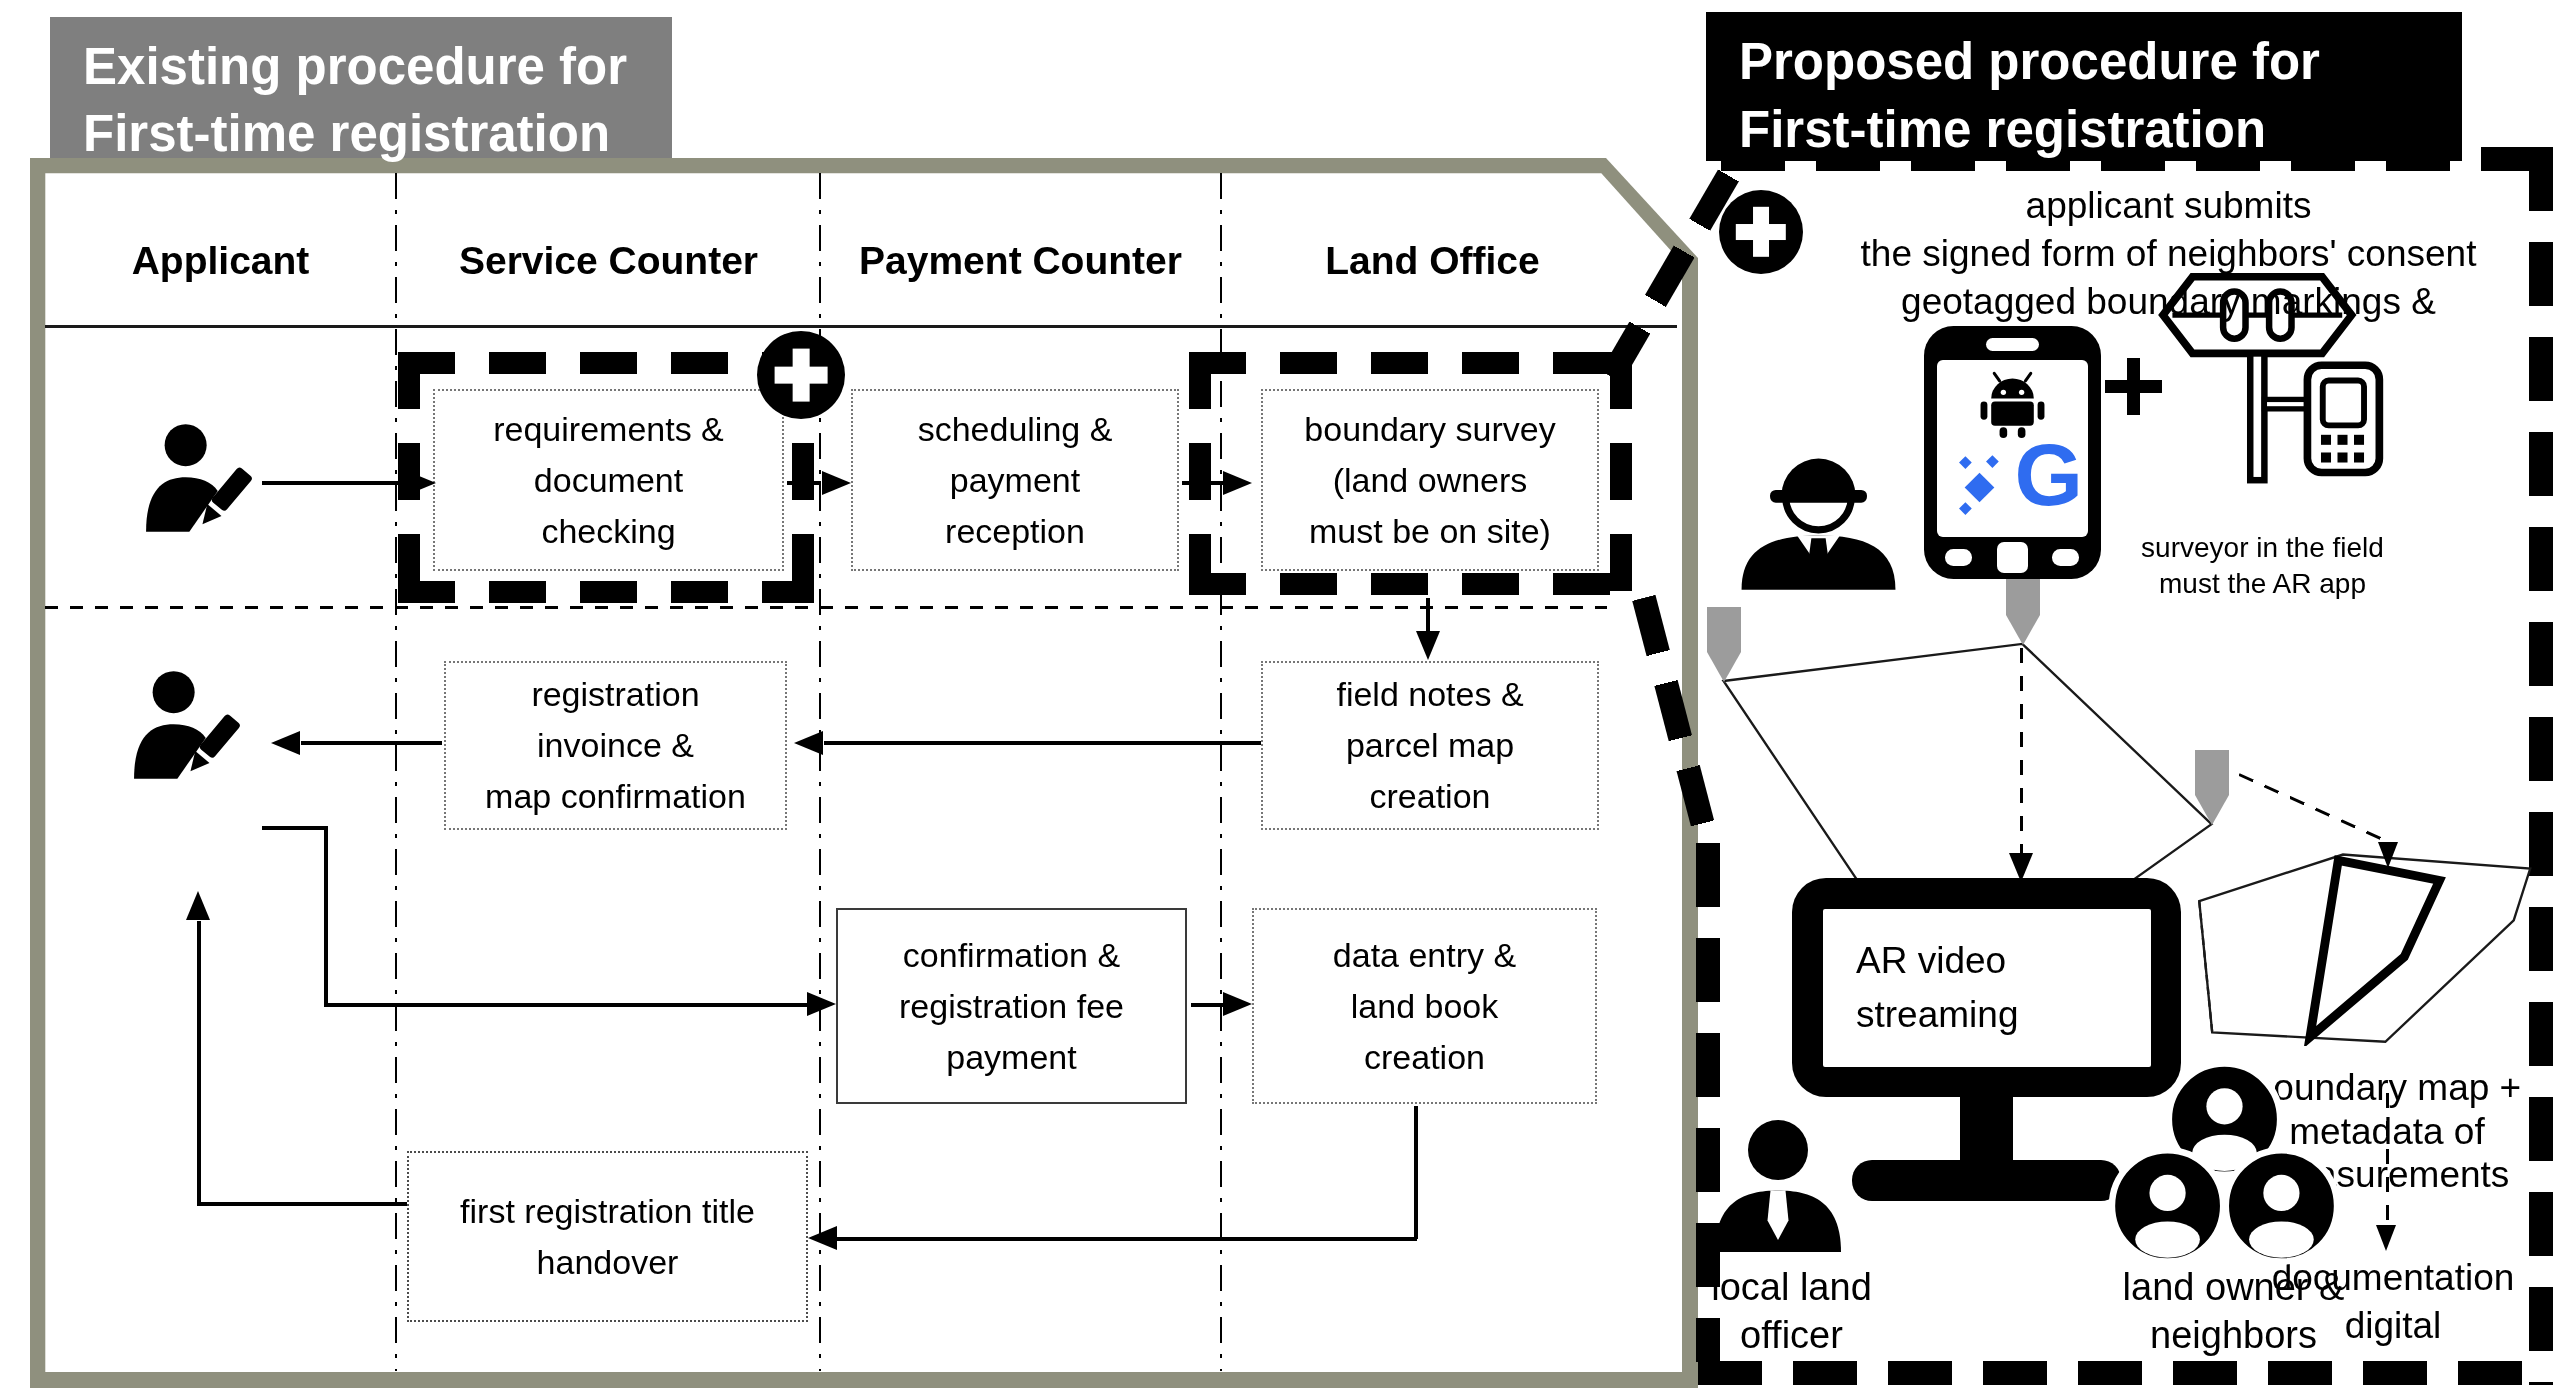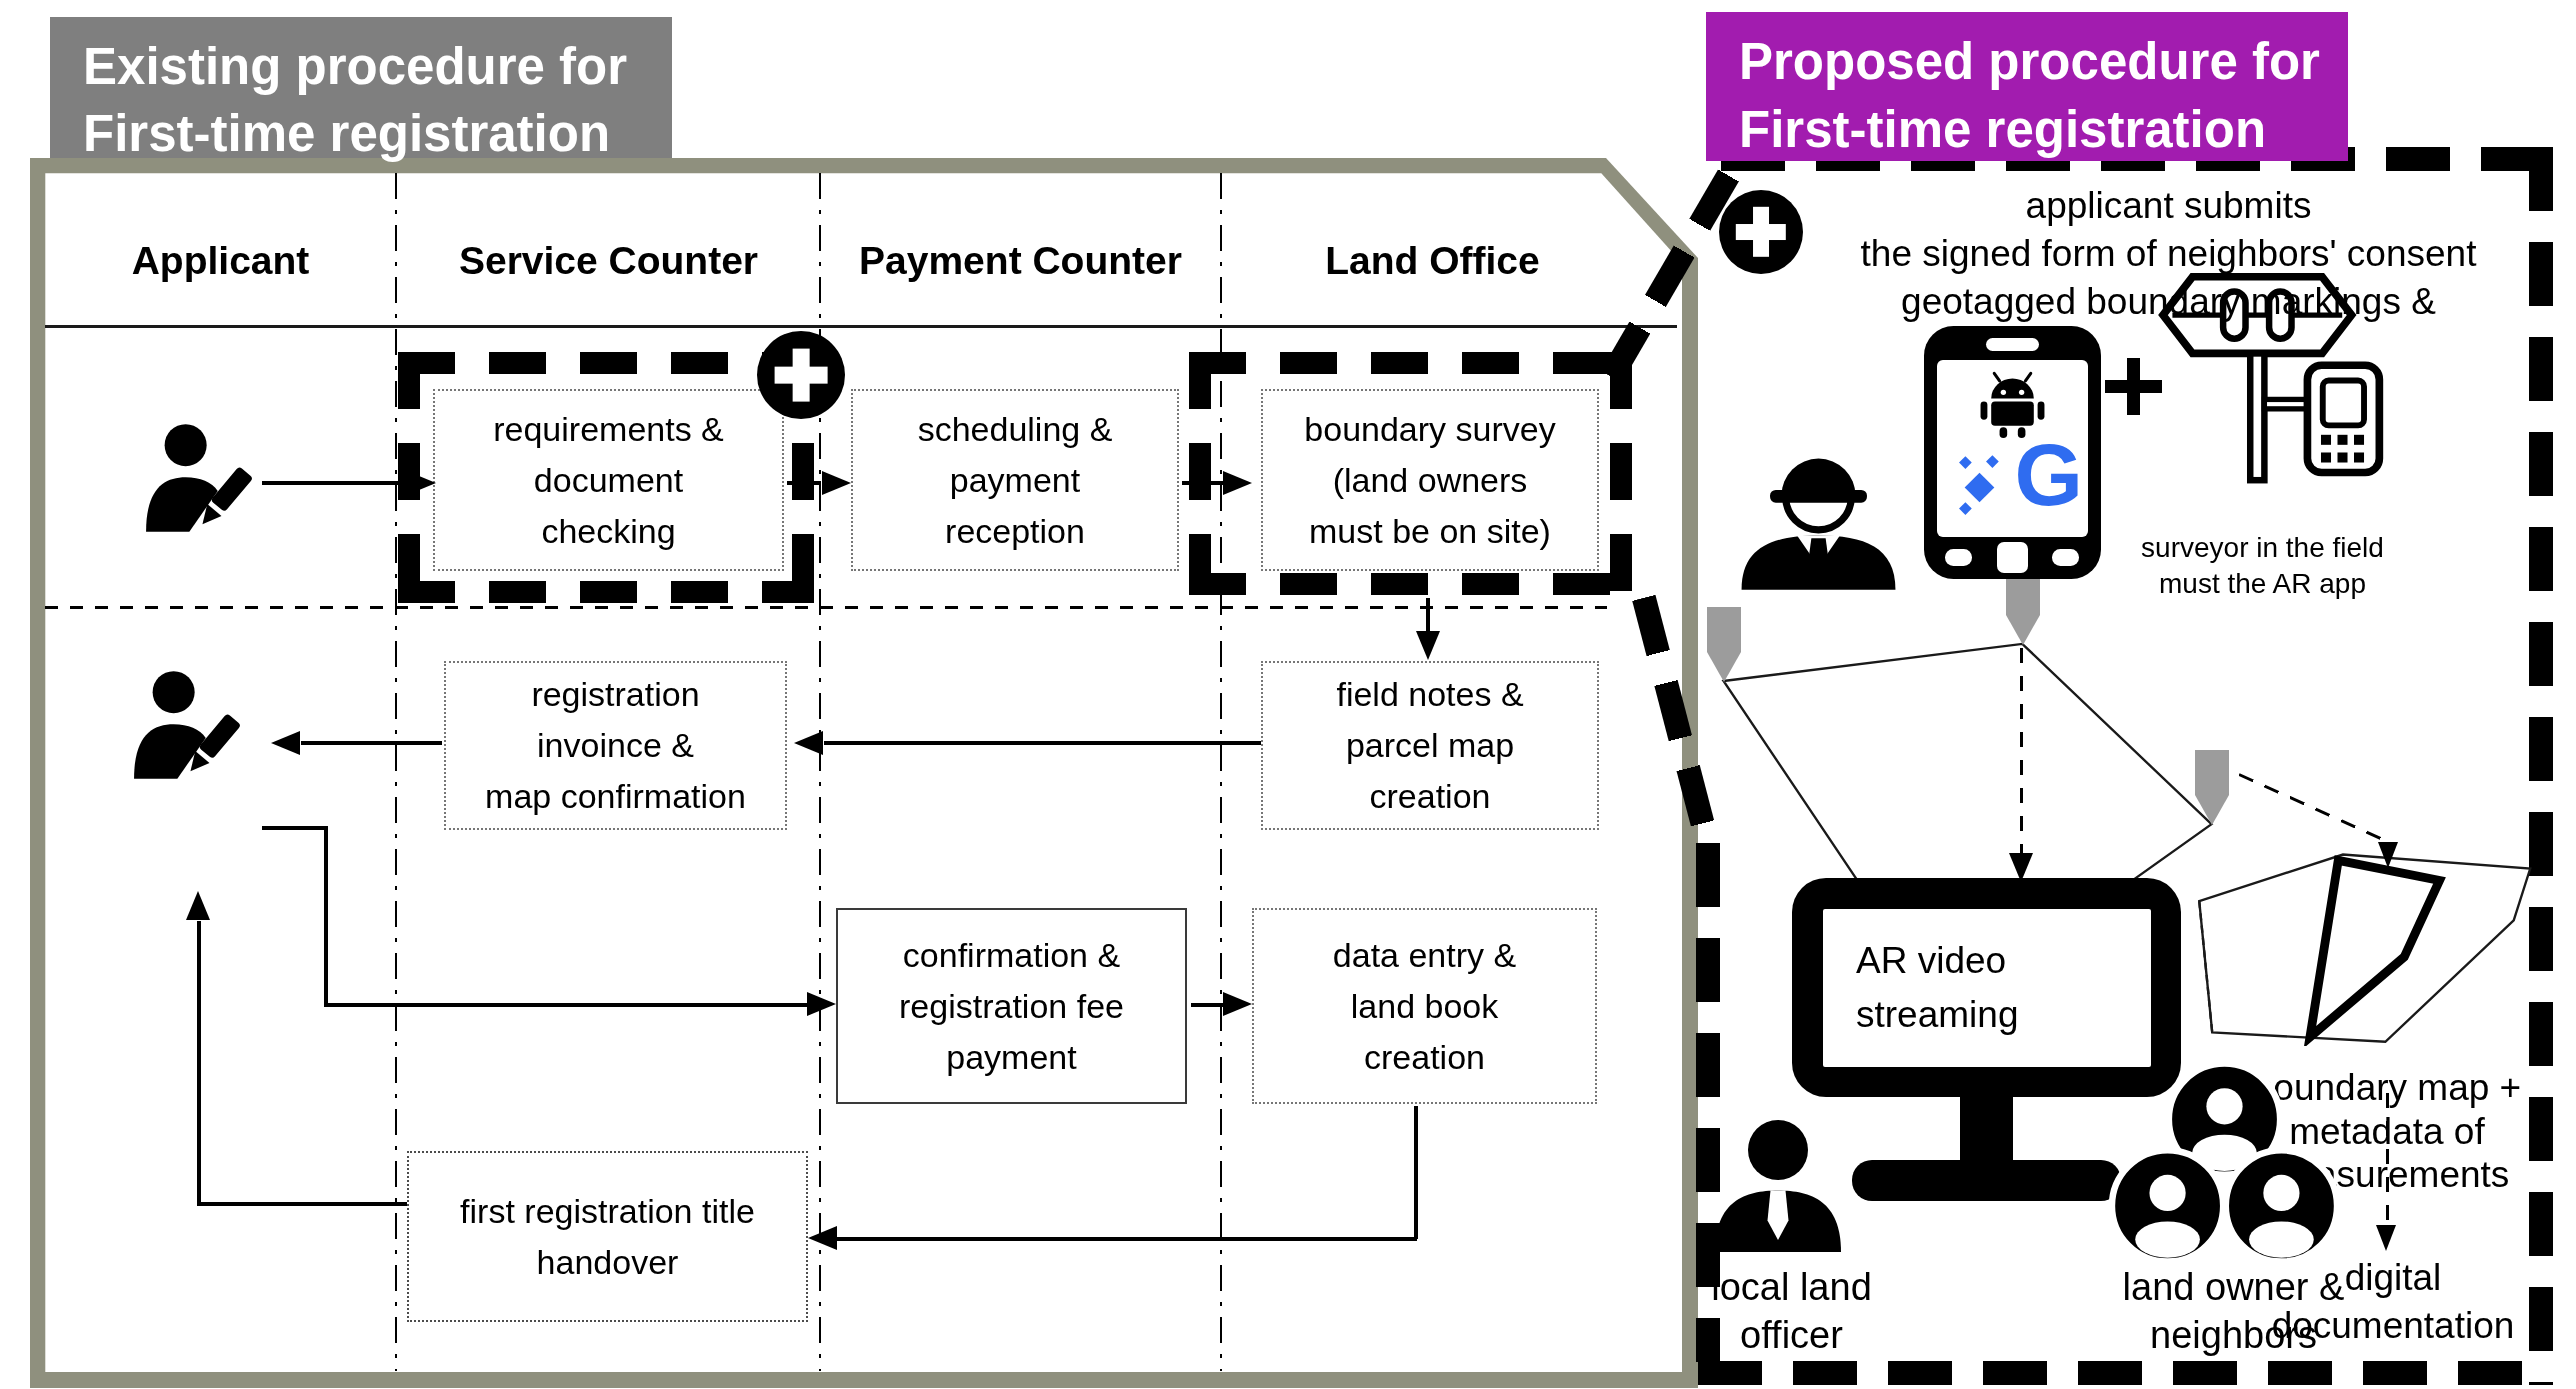--- a/index.html
+++ b/index.html
@@ -8,21 +8,21 @@
   .abs{position:absolute;}
   
   #existing-panel{position:absolute;left:30px;top:158px;width:1668px;height:1230px;background:#8f907e;
      clip-path:polygon(0 0,1576px 0,1668px 100px,1668px 1230px,0 1230px);z-index:1;}
   #existing-inner{position:absolute;left:15.3px;top:15.3px;width:1637px;height:1199px;background:#fff;
      clip-path:polygon(0 0,1556px 0,1637px 90px,1637px 1199px,0 1199px);}
   .panel-title{position:absolute;font-weight:bold;font-size:51px;line-height:1.32;color:#fff;
      padding:16.5px 0 0 33px;z-index:6;box-sizing:border-box;}
   .panel-title span{display:block;}
   #existing-title{left:50px;top:16.5px;width:622px;height:141px;background:#7f7f7f;}
-  #proposed-title{left:1706px;top:11.8px;width:642px;height:149px;background:#a21caf;}
+  #proposed-title{left:1706px;top:11.8px;width:756px;height:149px;background:#000000;}
   
   .colhead{position:absolute;top:239px;font-weight:bold;font-size:39px;text-align:center;z-index:4;}
   #head-underline{position:absolute;left:45px;top:325px;width:1632px;height:2.9px;background:#1a1a1a;z-index:3;}
   .coldiv{position:absolute;top:173px;width:2.4px;height:1198px;z-index:2;
      background:repeating-linear-gradient(180deg,#000 0 26px,transparent 26px 37px,#000 37px 41px,transparent 41px 52px);}
   #rowdiv{position:absolute;left:45px;top:606px;width:1562px;height:2.9px;z-index:2;
      background:repeating-linear-gradient(90deg,#000 0 13px,transparent 13px 25px);}
   
   .dashH{position:absolute;height:22.4px;z-index:3;background:repeating-linear-gradient(90deg,#000 0 57px,transparent 57px 91px);}
   .dashV{position:absolute;width:22.4px;z-index:3;background:repeating-linear-gradient(180deg,#000 0 57px,transparent 57px 91px);}
@@ -351,18 +351,18 @@
 
   <div class="dotlineV" style="left:2386px;top:1093px;height:133px;"></div>
   <div class="tri tri-ds" style="left:2376px;top:1225px;"></div>
 
   <div class="note" style="left:2210px;top:1066px;width:354px;line-height:1.18;z-index:4;">
     <span>boundary map +</span>
     <span>metadata of</span>
     <span>measurements</span>
   </div>
   <div class="note" style="left:2234px;top:1254px;width:318px;z-index:4;">
+    <span>documentation</span>
     <span>digital</span>
-    <span>documentation</span>
   </div>
 
 </div>
 
 
 </body></html>

